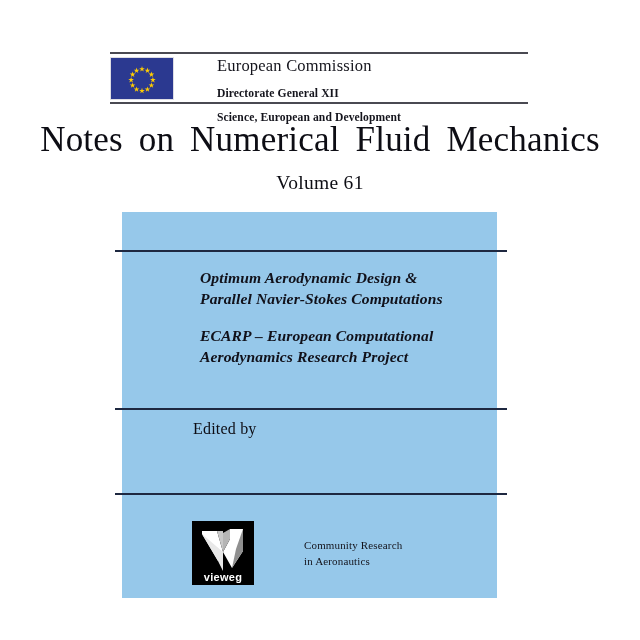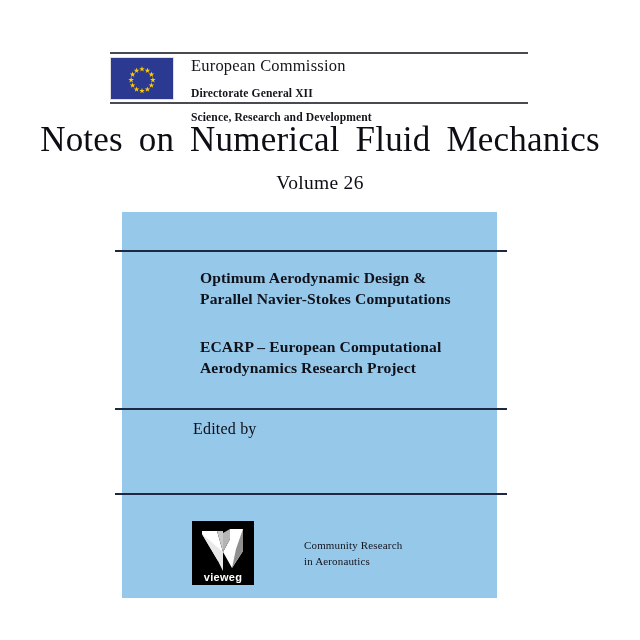--- a/index.html
+++ b/index.html
@@ -32,20 +32,21 @@
   .rule-bot   { left: 110px; width: 418px; top: 102px; }
 
   .eu-header {
     position: absolute;
     left: 110px;
     top: 57px;
     width: 420px;
     height: 44px;
     display: flex;
     align-items: flex-start;
+    gap: 26px;
   }
   .eu-flag {
     width: 64px;
     height: 43px;
     background: #2b3990;
     position: relative;
     flex: none;
     border: 1px solid #dddde4;
     box-sizing: border-box;
   }
@@ -121,29 +122,29 @@
     width: 300px;
     font-weight: bold;
     font-size: 15.6px;
     line-height: 1.33;
     color: #11111a;
     letter-spacing: 0.1px;
   }
   .book-subtitle {
     position: absolute;
     left: 200px;
-    top: 337px;
+    top: 326px;
     width: 300px;
     font-weight: bold;
     font-size: 15.6px;
     line-height: 1.33;
     color: #11111a;
     letter-spacing: 0.1px;
   }
-  .tl { display: block; white-space: nowrap; }
+  .tl { display: block; white-space: nowrap; font-style: italic; }
 
   
   .edited-by {
     position: absolute;
     left: 193px;
     top: 420px;
     font-size: 16px;
     color: #0d0d14;
     letter-spacing: 0.2px;
   }
@@ -204,28 +205,28 @@
           <polygon points="33.3,38.1 34.35,41.35 37.75,41.35 35,43.35 36.05,46.6 33.3,44.6 30.55,46.6 31.6,43.35 28.85,41.35 32.25,41.35"></polygon>
           <polygon points="31,29.6 32.05,32.85 35.45,32.85 32.7,34.85 33.75,38.1 31,36.1 28.25,38.1 29.3,34.85 26.55,32.85 29.95,32.85"></polygon>
           <polygon points="33.3,21.1 34.35,24.35 37.75,24.35 35,26.35 36.05,29.6 33.3,27.6 30.55,29.6 31.6,26.35 28.85,24.35 32.25,24.35"></polygon>
           <polygon points="39.5,14.9 40.55,18.15 43.95,18.15 41.2,20.15 42.25,23.4 39.5,21.4 36.75,23.4 37.8,20.15 35.05,18.15 38.45,18.15"></polygon>
         </g>
       </svg>
     </div>
     <div class="eu-text">
       <div class="eu-line1">European Commission</div>
       <div class="eu-line2">Directorate General XII</div>
-      <div class="eu-line3">Science, Research and Development</div>
+      <div class="eu-line3">Science, European and Development</div>
     </div>
   </div>
 
   <div class="rule rule-bot"></div>
 
   <div class="series-title">Notes on Numerical Fluid Mechanics</div>
-  <div class="volume">Volume 26</div>
+  <div class="volume">Volume 61</div>
 
   <div class="panel"></div>
 
   <div class="divider divider-1"></div>
   <div class="divider divider-2"></div>
   <div class="divider divider-3"></div>
 
   <div class="book-title">
     <span class="tl">Optimum Aerodynamic Design &amp;</span>
     <span class="tl">Parallel Navier-Stokes Computations</span>

